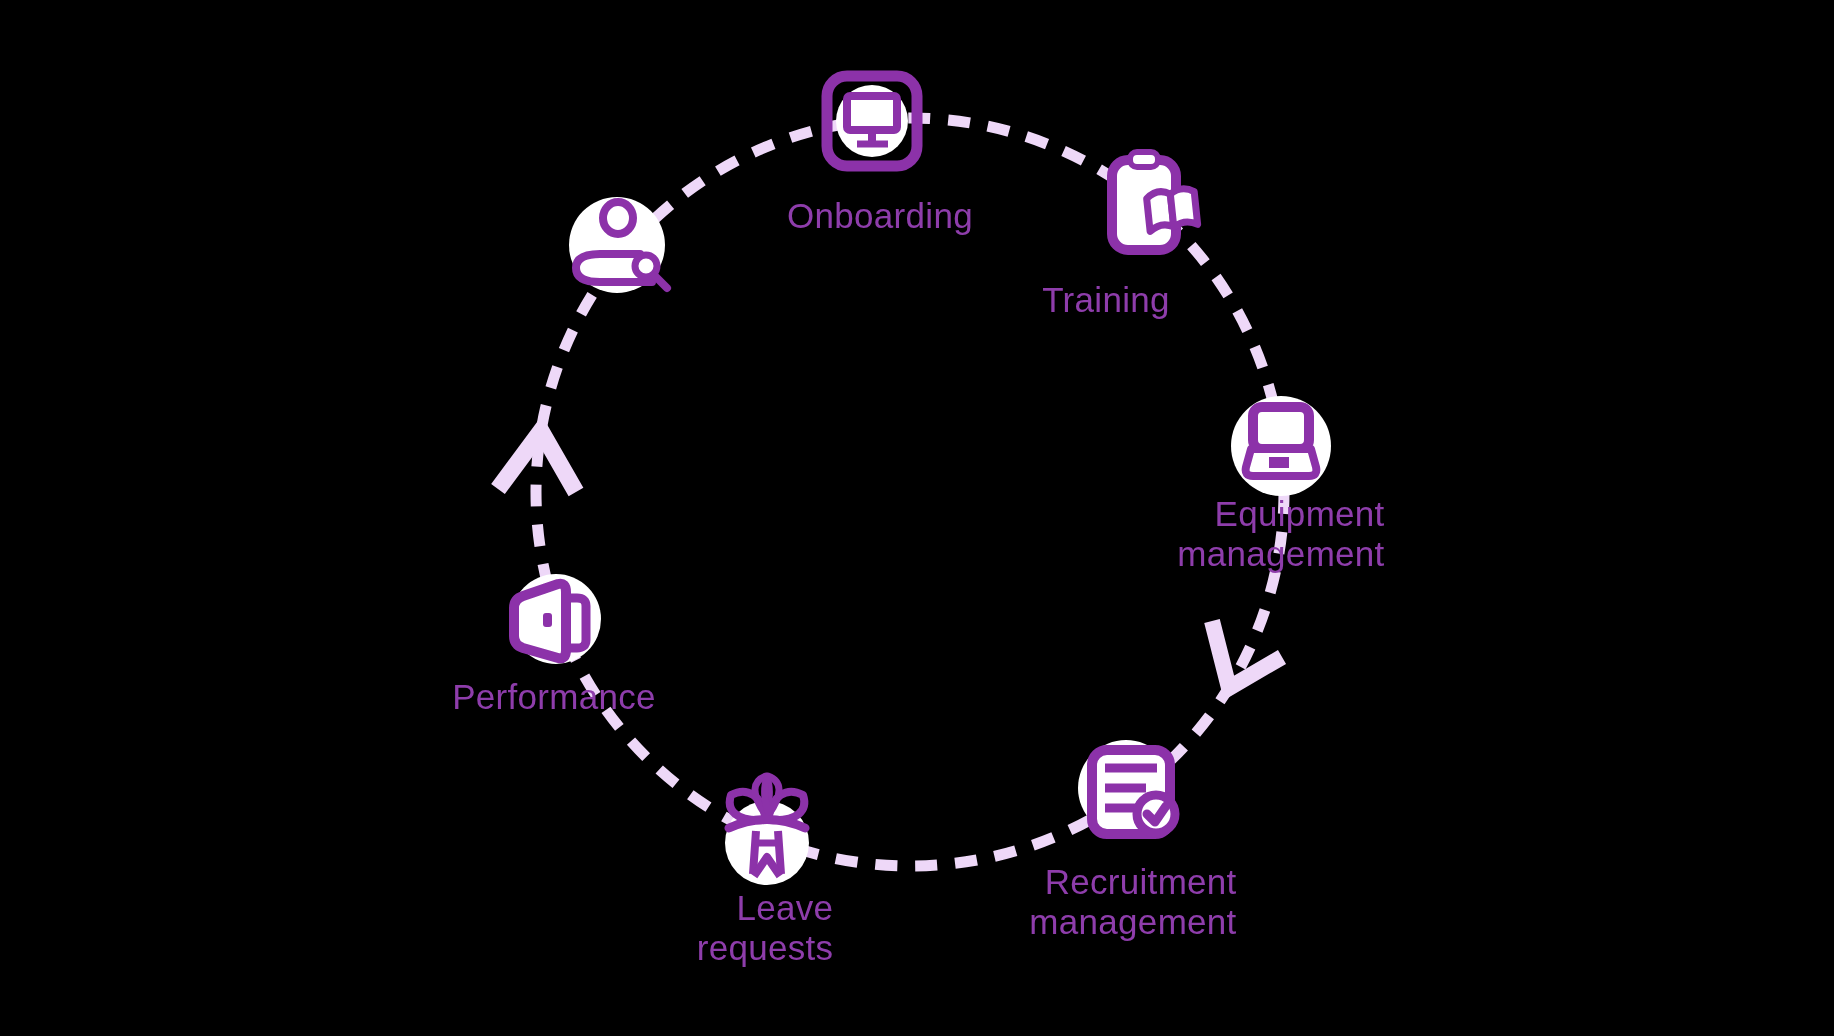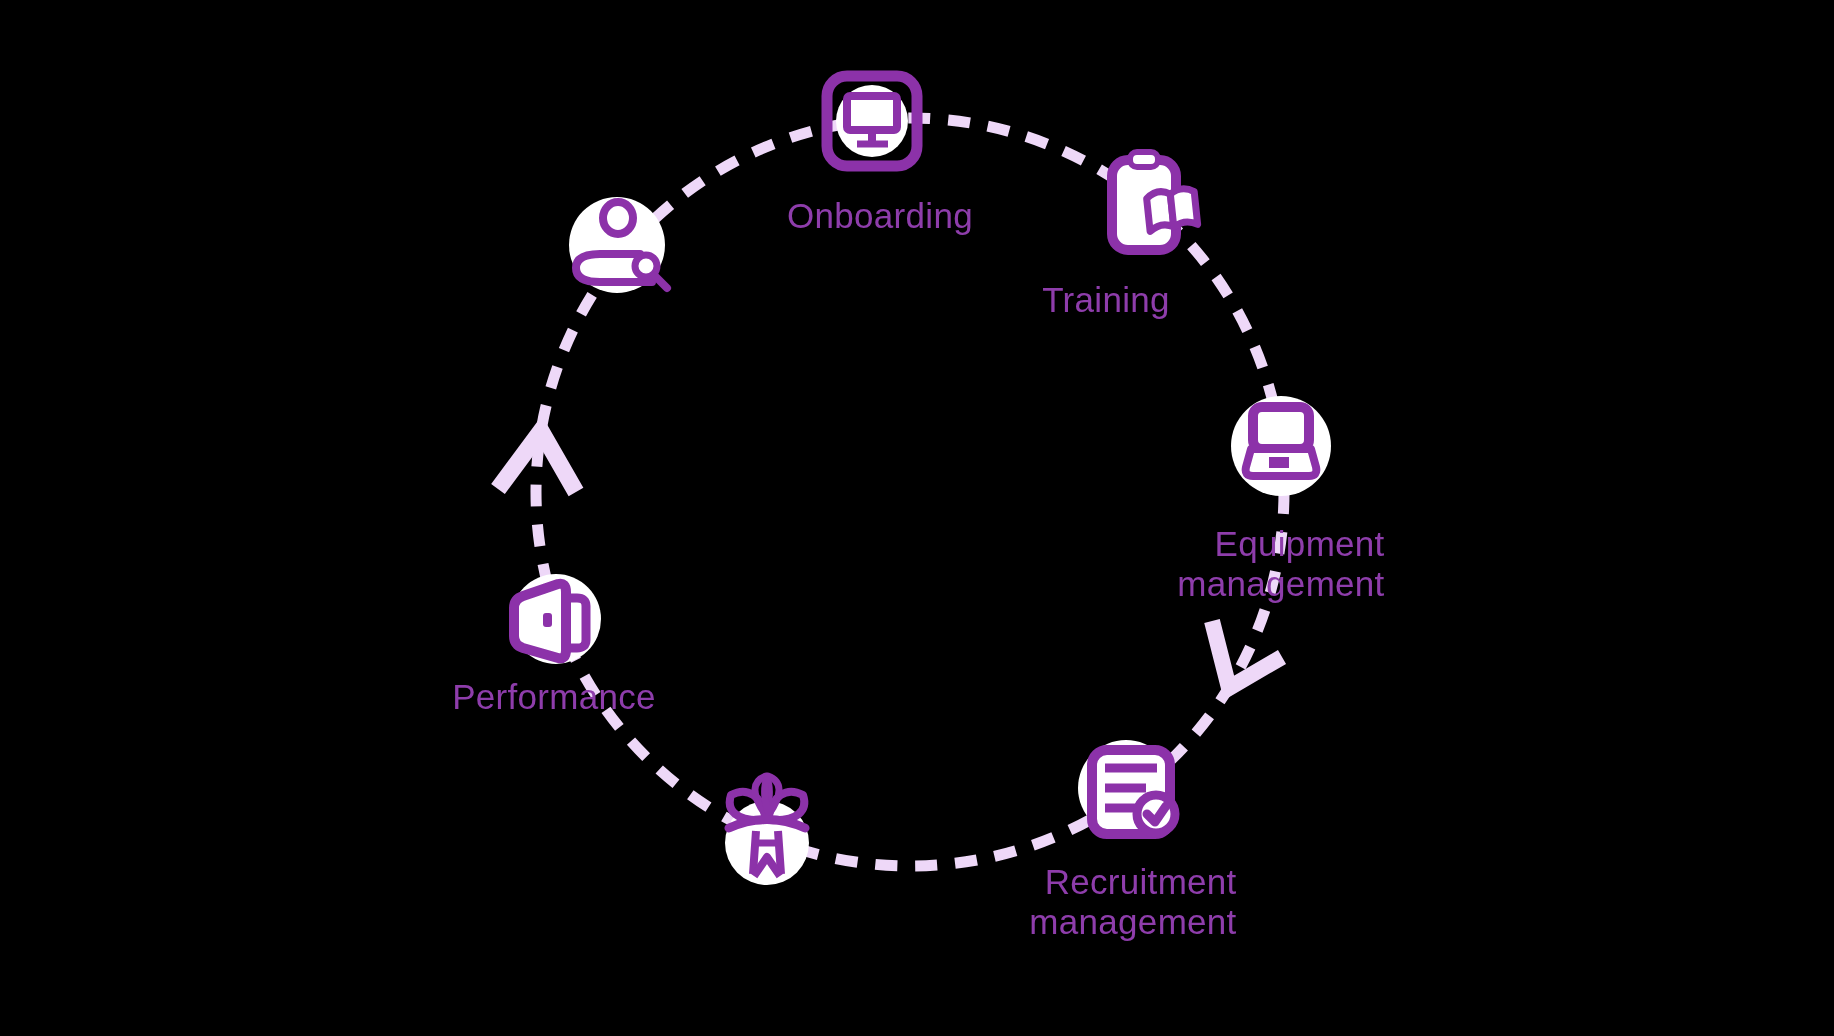--- a/index.html
+++ b/index.html
@@ -128,28 +128,32 @@
 
 
   <div class="node-label" style="left:880px; top:196px">
     <span>Onboarding</span>
   </div>
 
   <div class="node-label" style="left:1106px; top:280px">
     <span>Training</span>
   </div>
 
-  <div class="node-label" style="left:1281px; top:524px">
+  <div class="node-label" style="left:1281px; top:494px">
     <span>Equipment</span>
     <span>management</span>
   </div>
 
   <div class="node-label" style="left:1133px; top:862px">
     <span>Recruitment</span>
     <span>management</span>
   </div>
 
+  <div class="node-label" style="left:765px; top:888px">
+    <span>Leave</span>
+    <span>requests</span>
+  </div>
 
   <div class="node-label" style="left:554px; top:677px">
     <span>Performance</span>
   </div>
 
 </div>
 
 </body></html>

